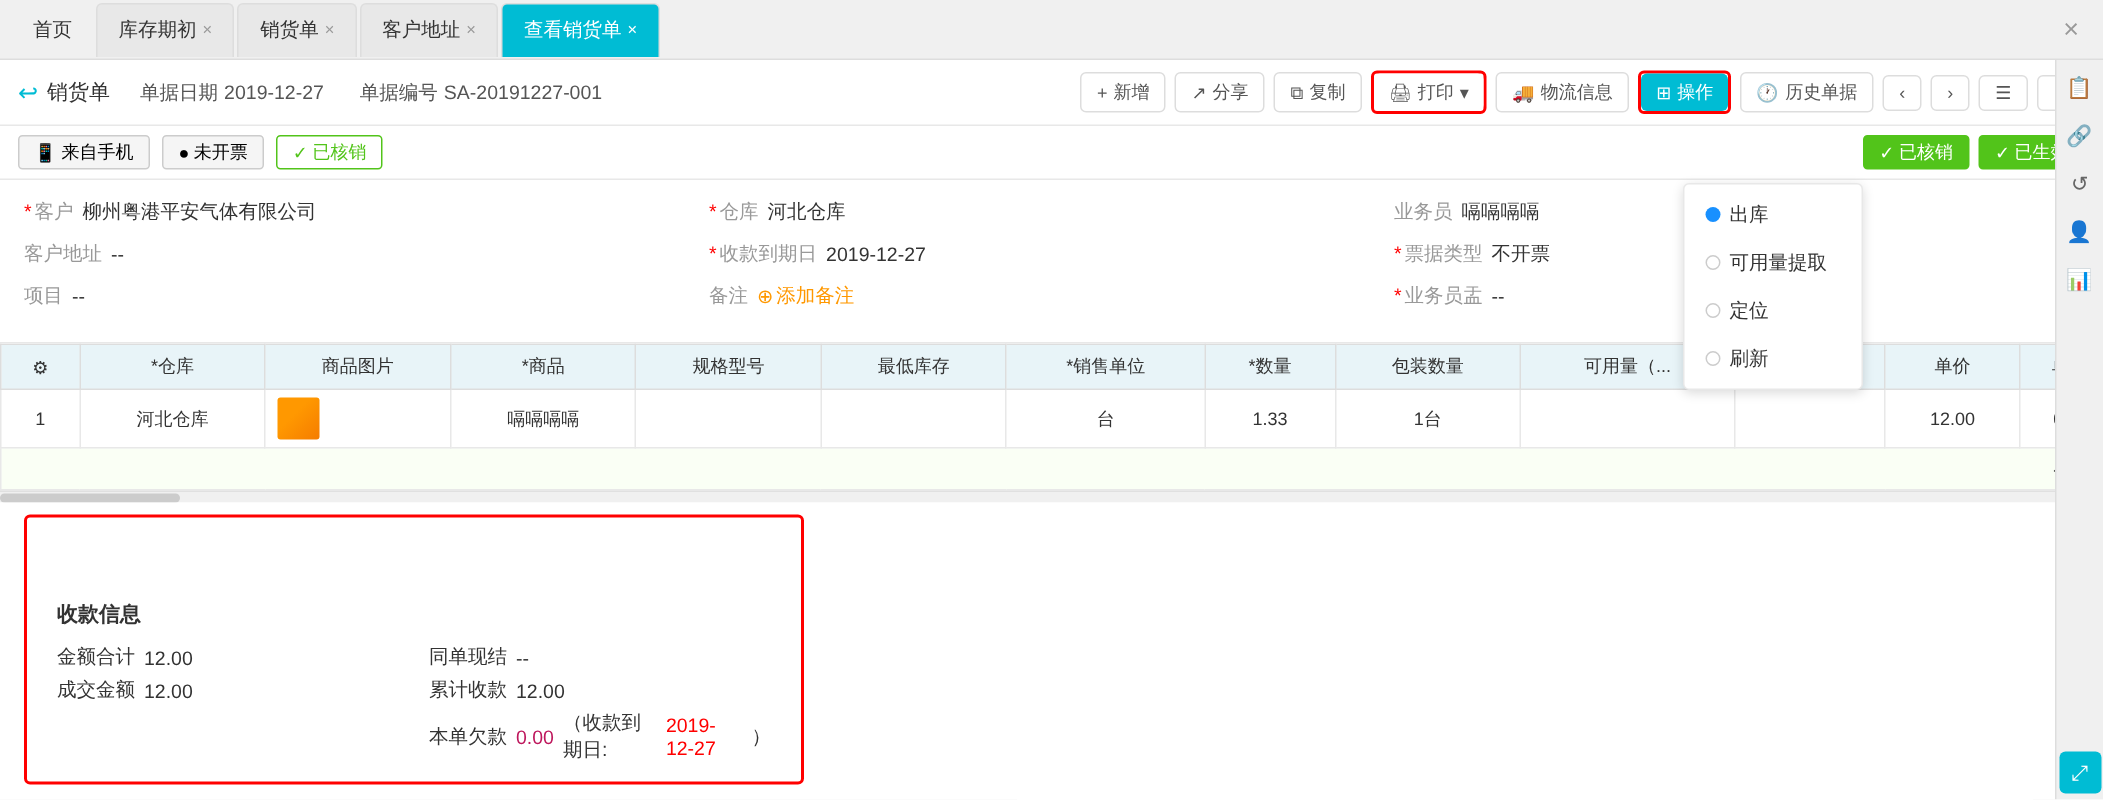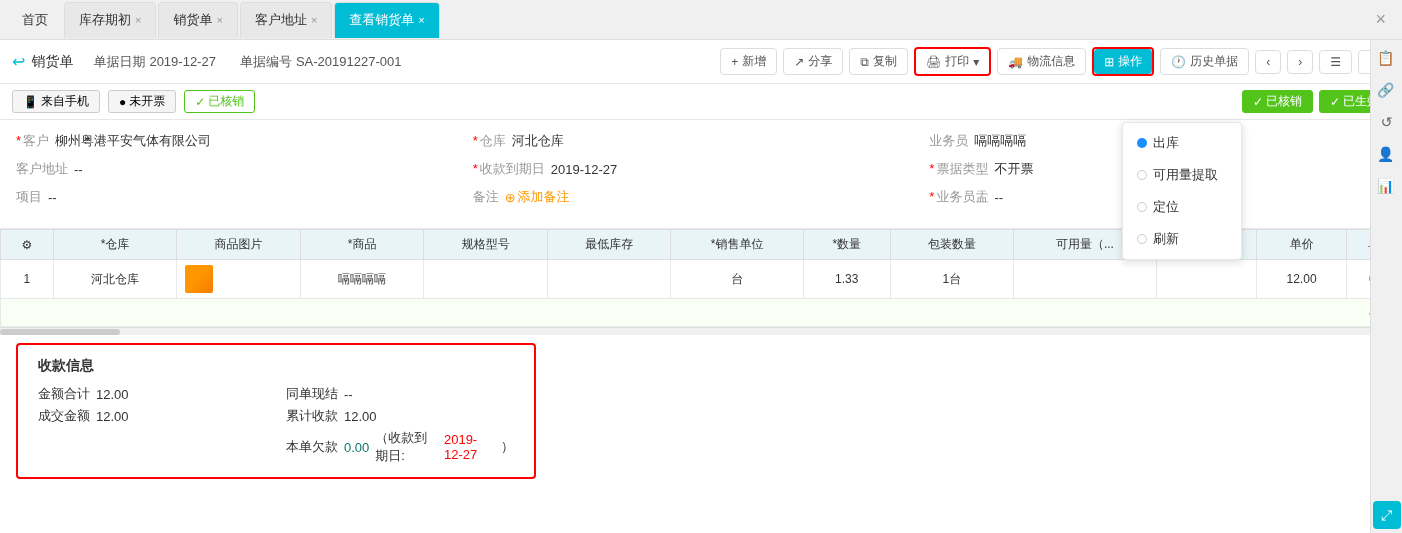--- a/index.html
+++ b/index.html
@@ -65,26 +65,26 @@
     }
     tbody td { border: 1px solid #e8e8e8; padding: 5px 8px; text-align: center; }
     tbody tr:nth-child(even) { background: #fafafa; }
     .subtotal-row td { background: #fafff5; }
 
     
     .bottom-info {
       border: 2px solid red; border-radius: 4px; padding: 12px 20px;
       margin: 8px 16px; background: #fff; max-width: 520px;
     }
-    .bottom-info-title { font-size: 14px; font-weight: bold; margin-bottom: 10px; }
+    .bottom-info-title { font-size: 14px; font-weight: bold; margin-bottom: 10px; margin-top: 44px; }
     .info-grid { display: grid; grid-template-columns: 1fr 1fr; gap: 4px 20px; }
     .info-row { display: flex; align-items: center; gap: 6px; font-size: 13px; }
     .info-label { color: #333; white-space: nowrap; }
     .info-value { color: #333; }
-    .info-value.red { color: #0f766e; }
+    .info-value.red { color: #be185d; }
     .info-value.date-red { color: red; }
 
     
     .right-sidebar {
       position: absolute; right: 0; top: 0; bottom: 0; width: 32px;
       background: #f0f0f0; border-left: 1px solid #ddd;
       display: flex; flex-direction: column; align-items: center; padding: 4px 0; gap: 4px;
     }
     .sidebar-icon { width: 28px; height: 28px; display: flex; align-items: center; justify-content: center; cursor: pointer; border-radius: 4px; font-size: 14px; color: #666; }
     .sidebar-icon.bottom { margin-top: auto; background: #00bcd4; color: #fff; border-radius: 4px; }

